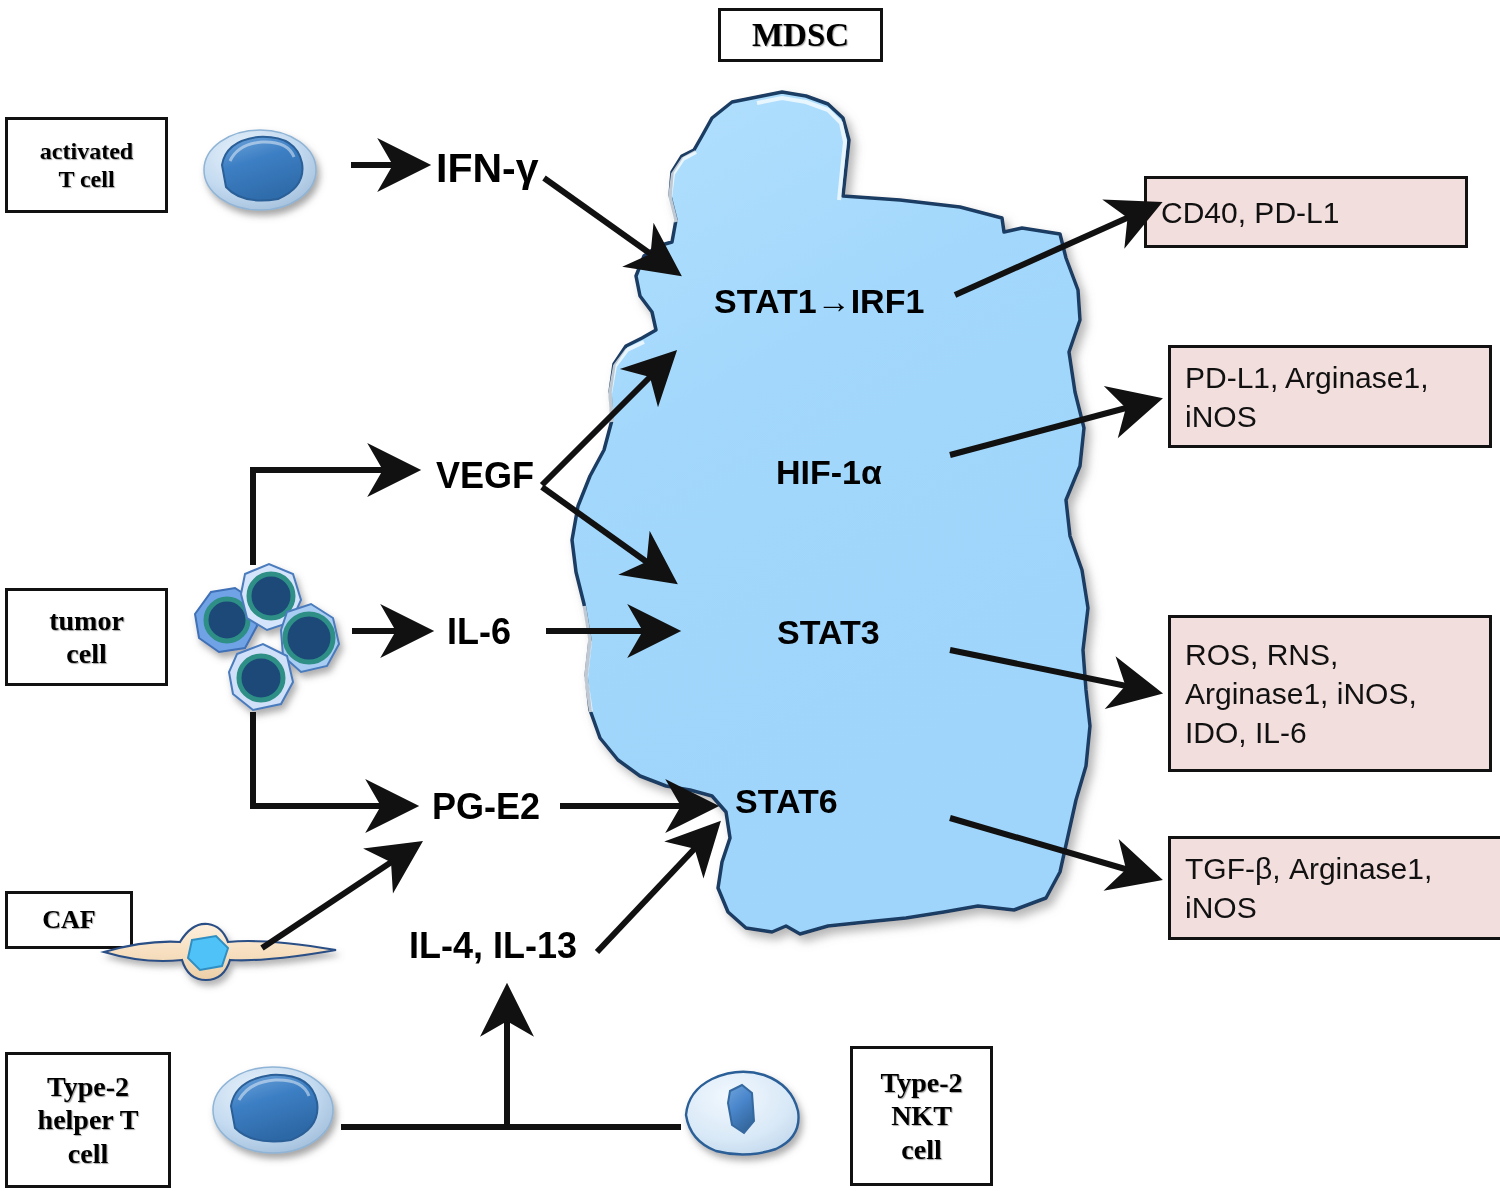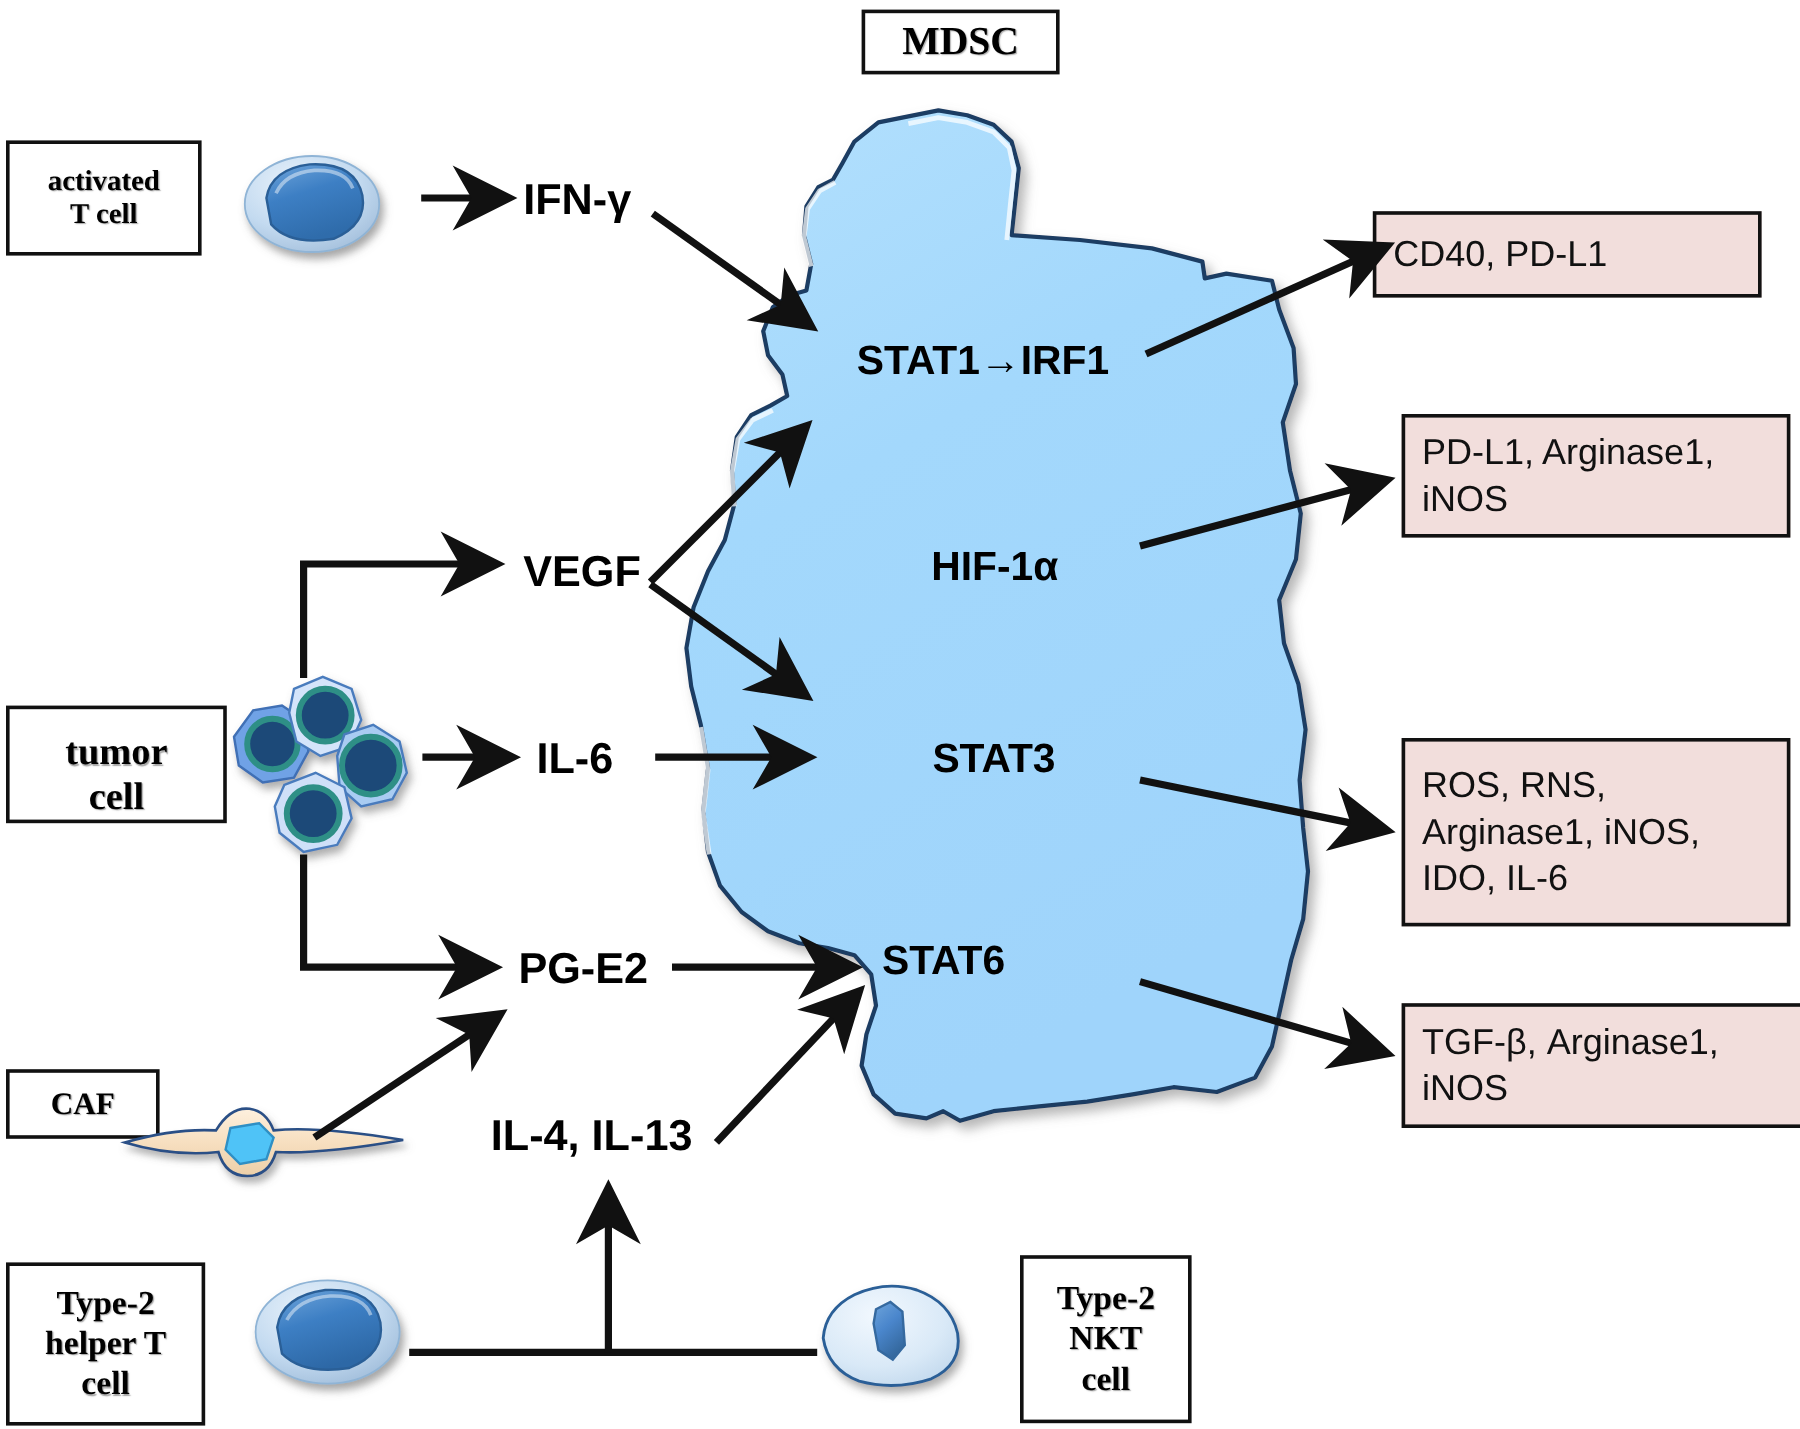--- a/index.html
+++ b/index.html
@@ -99,21 +99,21 @@
   <div class="blobtext" style="left:714px;top:282px;font-size:34px;">STAT1→IRF1</div>
   <div class="blobtext" style="left:776px;top:453px;font-size:34px;">HIF-1α</div>
   <div class="blobtext" style="left:777px;top:613px;font-size:34px;">STAT3</div>
   <div class="blobtext" style="left:735px;top:782px;font-size:34px;">STAT6</div>
 
   <div class="cellbox" style="left:5px;top:117px;width:163px;height:96px;font-size:24px;">
     <span style="white-space:pre-line;">activated
 T cell</span>
   </div>
 
-  <div class="cellbox" style="left:5px;top:588px;width:184px;height:98px;font-size:32px;align-items:flex-end;">
+  <div class="cellbox" style="left:5px;top:588px;width:163px;height:98px;font-size:28px;">
     <span style="white-space:pre-line;">tumor
 cell</span>
   </div>
 
   <div class="cellbox" style="left:5px;top:891px;width:128px;height:58px;font-size:26px;">
     <span style="white-space:pre-line;">CAF</span>
   </div>
 
   <div class="cellbox" style="left:5px;top:1052px;width:166px;height:136px;font-size:28px;">
     <span style="white-space:pre-line;">Type-2
@@ -221,21 +221,21 @@
       </linearGradient>
       <filter id="cellshadow5" x="-25%" y="-25%" width="160%" height="170%">
         <feDropShadow dx="3" dy="5" stdDeviation="3.5" flood-color="#6b6b6b" flood-opacity="0.55"></feDropShadow>
       </filter>
     </defs>
     <path filter="url(#cellshadow5)" d="M14 52 Q16 28 40 16 Q66 4 92 12 Q120 22 126 48 Q130 74 104 86
              Q74 96 44 88 Q18 78 14 52 Z" fill="url(#nktOuter)" stroke="#2a5f97" stroke-width="2.4"></path>
     <path d="M58 28 L70 22 L80 30 L82 58 L72 70 L60 62 L56 40 Z" fill="url(#nktNuc)" stroke="#35699f" stroke-width="2"></path>
   </svg>
 
-  <div class="medlabel" style="left:436px;top:145px;font-size:36px;">IFN-γ</div>
+  <div class="medlabel" style="left:436px;top:145px;font-size:41px;">IFN-γ</div>
   <div class="medlabel" style="left:436px;top:455px;font-size:36px;">VEGF</div>
   <div class="medlabel" style="left:447px;top:611px;font-size:36px;">IL-6</div>
   <div class="medlabel" style="left:432px;top:786px;font-size:36px;">PG-E2</div>
   <div class="medlabel" style="left:409px;top:925px;font-size:36px;">IL-4, IL-13</div>
 
   <div class="outbox" style="left:1144px;top:176px;width:324px;height:72px;font-size:30px;">
     <span>CD40, PD-L1</span>
   </div>
 
   <div class="outbox" style="left:1168px;top:345px;width:324px;height:103px;font-size:30px;">

